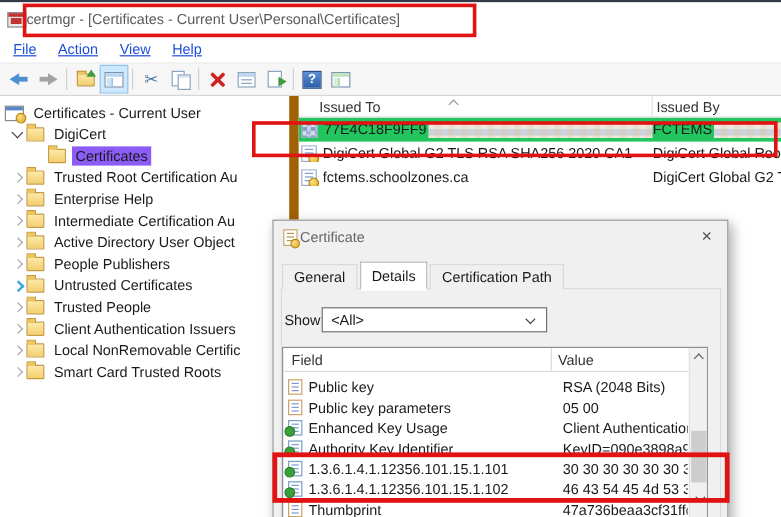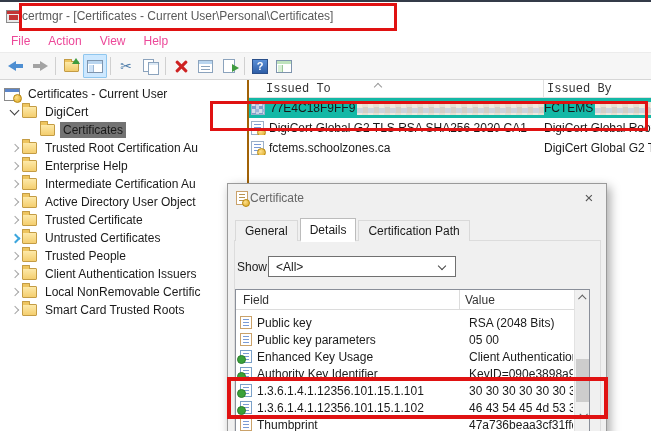--- a/index.html
+++ b/index.html
@@ -7,21 +7,21 @@
   .window{position:relative;width:651px;height:431px;background:#fff;overflow:hidden;font-size:12px;color:#1a1a1a;}
   .top-edge{height:2px;background:#343b48;}
   
   .titlebar{height:28px;background:#fff;display:flex;align-items:center;padding-left:6px;}
   .ico-app{width:16px;height:13px;border:1px solid #8a8a8a;background:#e9e9e9;position:relative;flex:0 0 16px;}
   .ico-app::before{content:"";position:absolute;left:0;top:0;right:0;height:3px;background:#c23434;}
   .ico-app::after{content:"";position:absolute;left:2px;bottom:2px;width:9px;height:5px;background:#c23434;}
   .title-text{color:#5a5a5a;white-space:nowrap;}
   
   .menubar{height:22px;display:flex;align-items:center;padding-left:2px;background:#fff;}
-  .menu-item{padding:2px 9px;color:#ec4899;}
+  .menu-item{padding:2px 9px;color:#1d4ed8;text-decoration:underline;}
   
   .toolbar{height:28px;background:#f6f6f6;border-top:1px solid #ececec;border-bottom:1px solid #d6d6d6;display:flex;align-items:center;padding-left:4px;}
   .tb{width:24px;height:24px;display:flex;align-items:center;justify-content:center;position:relative;}
   .tb.hl{background:#cde8ff;border:1px solid #8fc6ee;border-radius:1px;}
   .tsep{width:1px;height:18px;background:#d0d0d0;margin:0 3px;}
   .arrow{position:relative;width:16px;height:10px;}
   .arrow::before{content:"";position:absolute;left:0;top:0;border-top:5px solid transparent;border-bottom:5px solid transparent;border-left:none;border-right:8px solid var(--c);}
   .arrow::after{content:"";position:absolute;left:7px;top:3px;width:8px;height:4px;background:var(--c);}
   .arr-back{--c:#4e8fd2;}
   .arr-fwd{--c:#a3a3a3;transform:scaleX(-1);}
@@ -44,42 +44,42 @@
   .i-del::after{transform:rotate(-45deg);}
   .i-props{width:15px;height:13px;border:1px solid #8ba3bd;background:#fff;position:relative;}
   .i-props::before{content:"";position:absolute;left:0;top:0;right:0;height:3px;background:#b9d5ef;}
   .i-props::after{content:"";position:absolute;left:2px;top:5px;width:9px;height:1px;background:#8ba3bd;box-shadow:0 3px 0 #8ba3bd;}
   .i-export{width:12px;height:14px;border:1px solid #8ba3bd;background:#fff;position:relative;}
   .i-export::after{content:"";position:absolute;right:-5px;top:4px;border-top:4px solid transparent;border-bottom:4px solid transparent;border-left:7px solid #3f9b3f;}
   .i-help{width:16px;height:15px;background:linear-gradient(#5a8fd6,#2f5fa8);border:1px solid #2a4f8a;color:#fff;font-weight:bold;font-size:11px;display:flex;align-items:center;justify-content:center;}
   .i-help::before{content:"?";}
   
   .main{display:flex;height:351px;}
-  .tree{width:249px;border-right:2px solid #a16207;overflow:hidden;padding-top:5px;background:#fff;}
+  .tree{width:249px;border-right:8px solid #a16207;overflow:hidden;padding-top:5px;background:#fff;}
   .tree-item{height:18px;display:flex;align-items:center;white-space:nowrap;}
   .chev{width:14px;height:14px;position:relative;flex:0 0 14px;}
   .chev.right::before{content:"";position:absolute;left:4px;top:4px;width:5px;height:5px;border-top:1px solid #a6a6a6;border-right:1px solid #a6a6a6;transform:rotate(45deg);}
   .chev.blue::before{border-color:#3da6dd;border-width:2px;}
   .chev.down::before{content:"";position:absolute;left:3px;top:2px;width:6px;height:6px;border-right:1px solid #3c3c3c;border-bottom:1px solid #3c3c3c;transform:rotate(45deg);}
   .folder{width:15px;height:12px;background:linear-gradient(#fde9a9,#f4ce6e);border:1px solid #c49c44;border-radius:1px;position:relative;flex:0 0 15px;margin-right:5px;}
   .folder::before{content:"";position:absolute;left:-1px;top:-4px;width:6px;height:3px;background:#eec55f;border:1px solid #c49c44;border-bottom:none;border-radius:1px 1px 0 0;}
   .ico-root{width:16px;height:13px;border:1px solid #8a8a8a;background:#fff;position:relative;flex:0 0 16px;margin-right:5px;}
   .ico-root::before{content:"";position:absolute;left:0;top:0;right:0;height:3px;background:#5b85c9;}
   .ico-root::after{content:"";position:absolute;right:-3px;bottom:-3px;width:7px;height:7px;border-radius:50%;background:radial-gradient(circle at 35% 35%,#ffe08a,#d9a520);border:1px solid #b8860b;}
   .t-label{padding:1px 3px;}
-  .t-label.sel{background:#737373;}
+  .t-label.sel{background:#8b5cf6;}
   
   .list{flex:1;overflow:hidden;position:relative;background:#fff;}
-  .lv-header{height:18px;display:flex;align-items:center;border-bottom:1px solid #e0e0e0;color:#333;position:relative;font-family:Liberation Mono, monospace;}
+  .lv-header{height:18px;display:flex;align-items:center;border-bottom:1px solid #e0e0e0;color:#333;position:relative;}
   .lv-col1{width:295px;padding-left:17px;border-right:1px solid #e0e0e0;height:100%;display:flex;align-items:center;}
   .lv-col2{flex:1;padding-left:3px;}
   .sort-caret{position:absolute;left:125px;top:1px;width:8px;height:8px;}
   .sort-caret::before{content:"";position:absolute;left:1px;top:3px;width:5px;height:5px;border-top:1px solid #9a9a9a;border-left:1px solid #9a9a9a;transform:rotate(45deg);}
   .lv-row{height:20px;display:flex;align-items:center;}
-  .lv-row.sel{background:#14b8a6;justify-content:flex-end;}
+  .lv-row.sel{background:#22c55e;justify-content:flex-end;}
   .lv-c1{width:295px;padding-left:2px;display:flex;align-items:center;overflow:hidden;white-space:nowrap;}
   .lv-c2{flex:1;overflow:hidden;white-space:nowrap;display:flex;align-items:center;}
   .ico-cert{width:13px;height:14px;background:#fff;border:1px solid #9bb0c8;position:relative;flex:0 0 13px;margin-right:5px;}
   .ico-cert::before{content:"";position:absolute;left:2px;top:2px;width:7px;height:1px;background:#7a9bd4;box-shadow:0 3px 0 #7a9bd4,0 6px 0 #7a9bd4;}
   .ico-cert::after{content:"";position:absolute;right:-3px;bottom:-3px;width:7px;height:7px;border-radius:50%;background:radial-gradient(circle at 35% 35%,#ffe08a,#d9a520);border:1px solid #b8860b;}
   .ico-blurcert{width:14px;height:14px;flex:0 0 14px;margin-right:5px;background:repeating-conic-gradient(#9fb6d9 0% 25%,#c8d4e6 25% 50%,#7f9cc7 50% 75%,#d8dee9 75% 100%);background-size:7px 7px;border:1px solid #9db0ca;}
   .mosaic{display:inline-block;height:13px;vertical-align:middle;background:repeating-conic-gradient(#e6dfd2 0% 25%,#d3cec6 25% 50%,#cdd3dc 50% 75%,#efe9dd 75% 100%);background-size:11px 11px;}
   .m1{width:188px;margin-left:2px;}
   .m2{width:74px;margin-left:2px;}
   
@@ -214,21 +214,21 @@
         <span class="t-label">Intermediate Certification Au</span>
       </div>
       <div class="tree-item" style="padding-left:8px">
         <span class="chev right"></span>
         <span class="folder"></span>
         <span class="t-label">Active Directory User Object</span>
       </div>
       <div class="tree-item" style="padding-left:8px">
         <span class="chev right"></span>
         <span class="folder"></span>
-        <span class="t-label">Trusted Certificate</span>
+        <span class="t-label">People Publishers</span>
       </div>
       <div class="tree-item" style="padding-left:8px">
         <span class="chev right blue"></span>
         <span class="folder"></span>
         <span class="t-label">Untrusted Certificates</span>
       </div>
       <div class="tree-item" style="padding-left:8px">
         <span class="chev right"></span>
         <span class="folder"></span>
         <span class="t-label">Trusted People</span>

